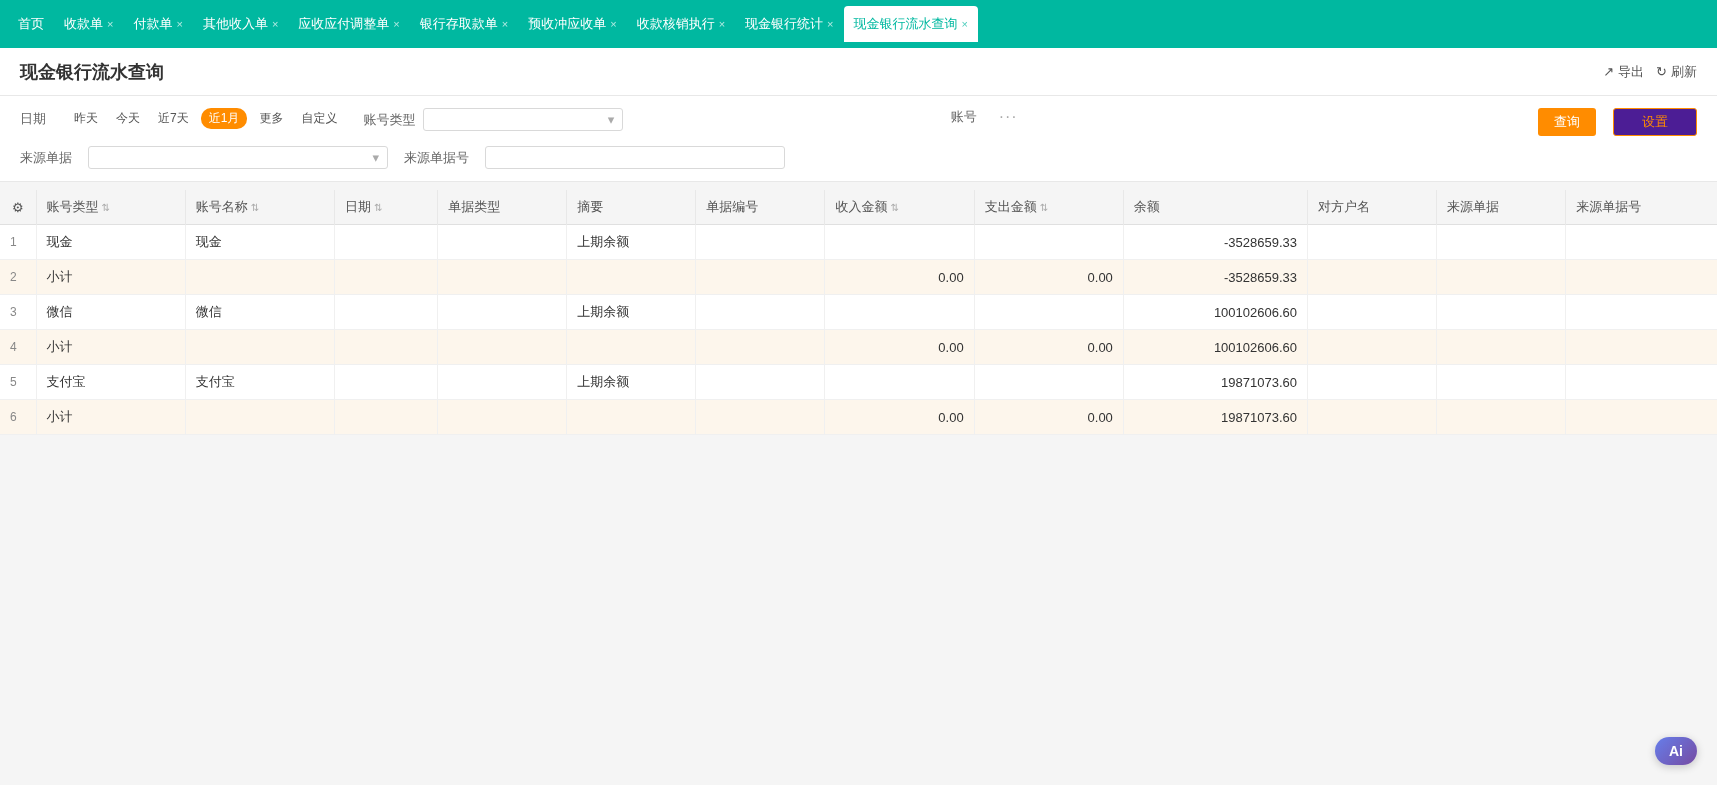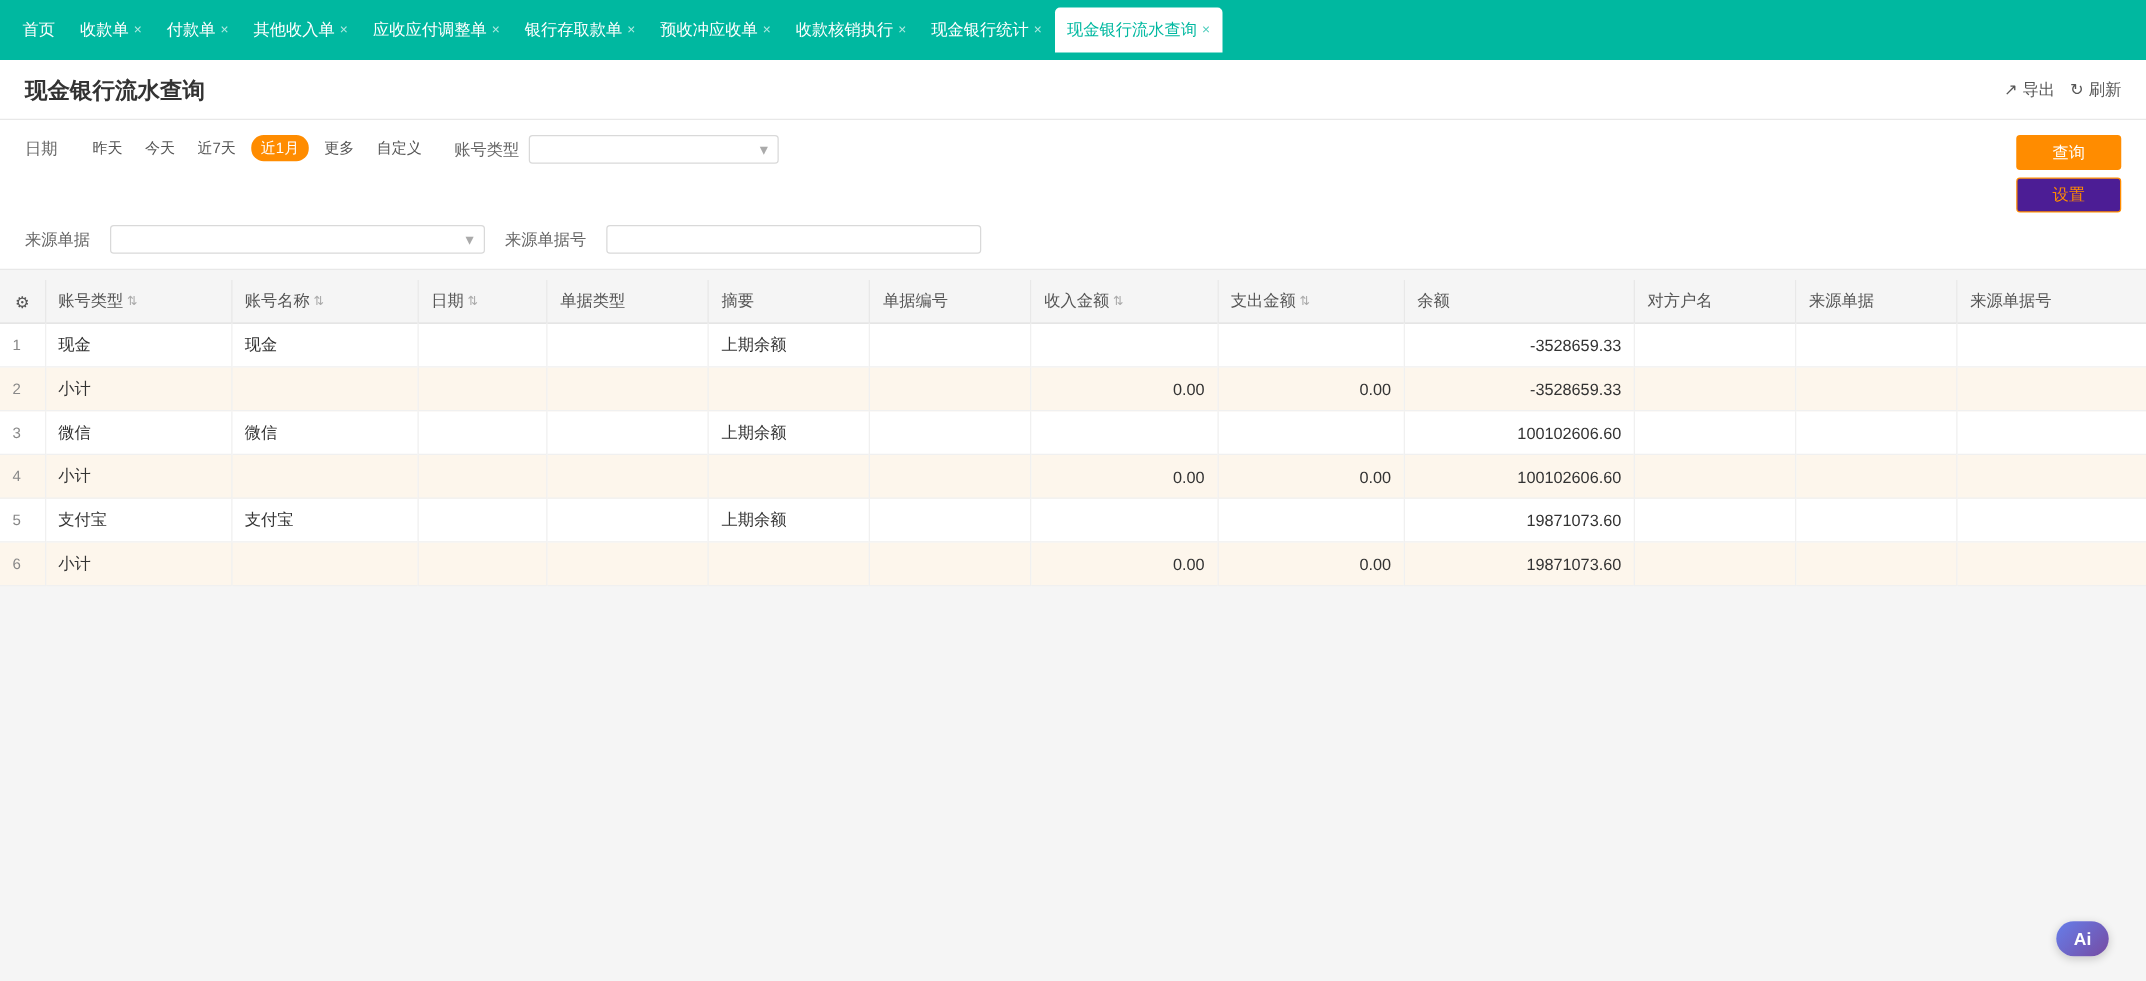--- a/index.html
+++ b/index.html
@@ -197,21 +197,21 @@
       border-right: 1px solid #f0f0f0;
     }
     tbody td:last-child { border-right: none; }
     .row-num { color: #888; font-size: 12px; }
     .amount-col { text-align: right; }
     .gear-col { width: 36px; text-align: center; }
 
     
     .ai-badge {
       position: fixed;
-      right: 30px;
+      right: 20px;
       bottom: 20px;
       background: linear-gradient(135deg, #667eea, #764ba2);
       color: #fff;
       border-radius: 20px;
       padding: 6px 14px;
       font-size: 14px;
       font-weight: bold;
       cursor: pointer;
       box-shadow: 0 2px 8px rgba(0,0,0,0.2);
     }
@@ -299,22 +299,26 @@
     </div>
 
     <div style="flex:1; display:flex; align-items:center; gap:8px;">
       <span class="filter-label">账号类型</span>
       <div class="filter-select" style="min-width:200px;">
         <span></span>
         <span>▾</span>
       </div>
     </div>
 
-
-    <div style="display:flex; flex-direction:column; gap:6px;">
+    <div style="flex:1; display:flex; align-items:center; gap:8px;">
+      <span class="filter-label">账号</span>
+      <span class="filter-dots">···</span>
+    </div>
+
+    <div style="display:flex; flex-direction:row; gap:17px;">
       <button class="query-btn">查询</button>
       <button class="settings-btn">设置</button>
     </div>
   </div>
 
   <div class="filter-row-2" style="margin-top:10px;">
     <span class="filter-label">来源单据</span>
     <div class="filter-select" style="min-width:300px;">
       <span></span>
       <span>▾</span>

